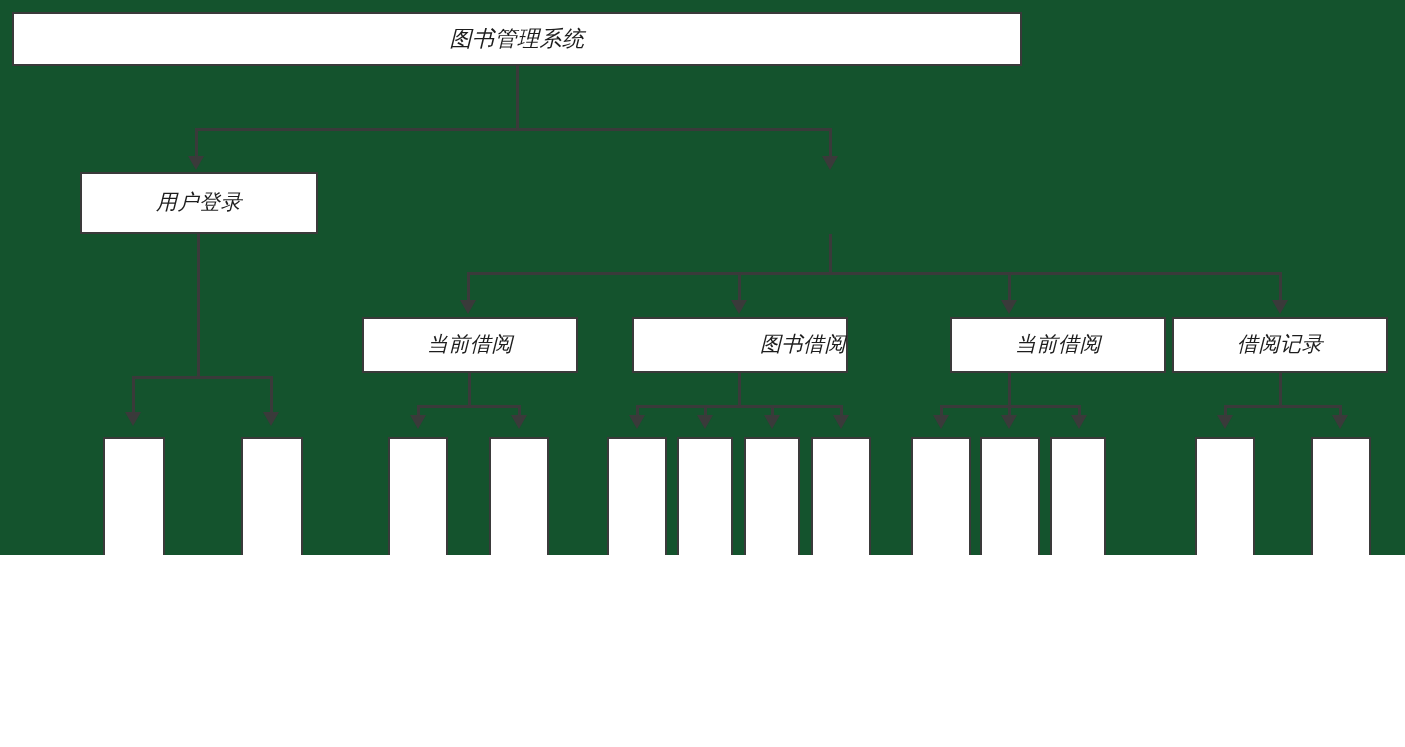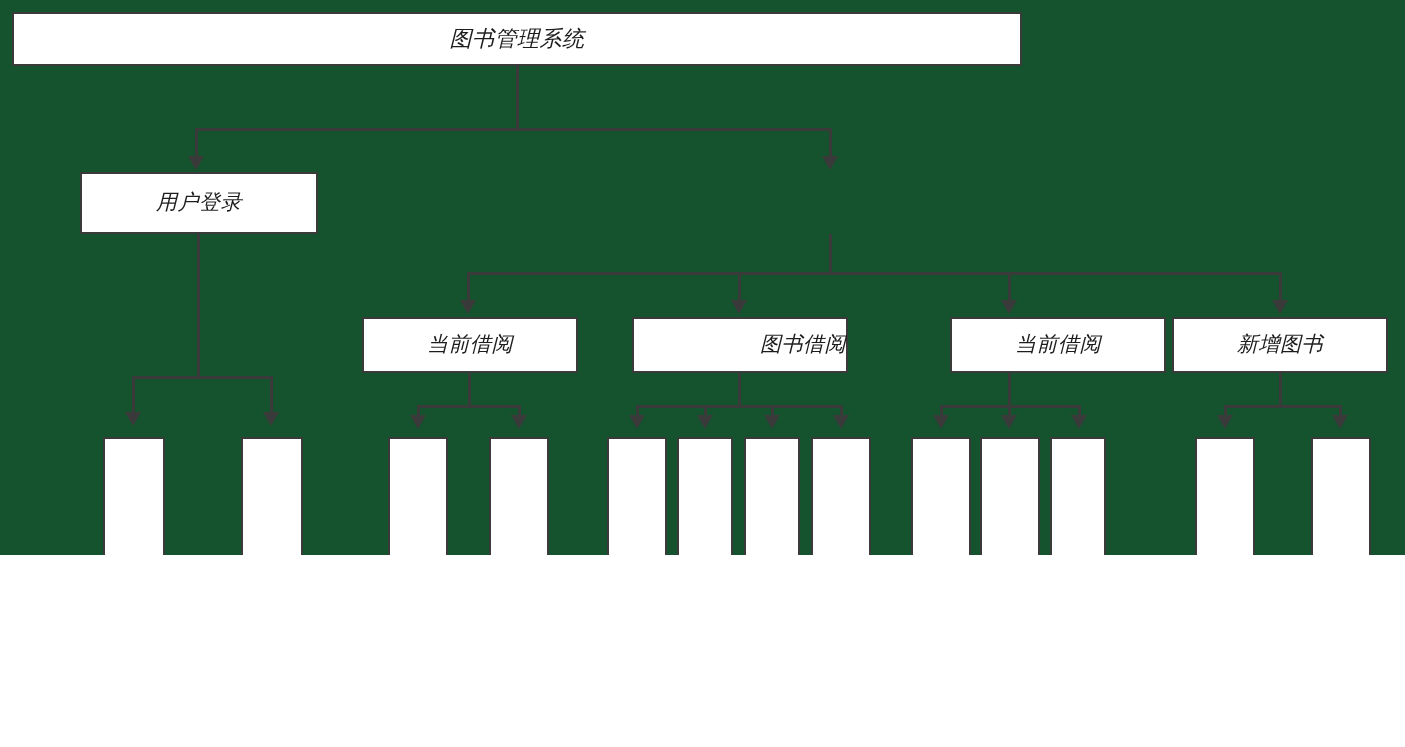--- a/index.html
+++ b/index.html
@@ -146,21 +146,21 @@
   <div class="node horiz" style="left:362px; top:317px; width:216px; height:56px;">
     <span class="node-label">当前借阅</span>
   </div>
   <div class="node horiz" style="left:632px; top:317px; width:216px; height:56px;justify-content:flex-end;">
     <span class="node-label">图书借阅</span>
   </div>
   <div class="node horiz" style="left:902px; top:317px; width:216px; height:56px;margin-left:48px;">
     <span class="node-label">当前借阅</span>
   </div>
   <div class="node horiz" style="left:1172px; top:317px; width:216px; height:56px;">
-    <span class="node-label">新增图书</span>
+    <span class="node-label">借阅记录</span>
   </div>
 
   <div class="edge v" style="left:468px; top:373px; width:3px; height:34px;"></div>
   <div class="edge h" style="left:418px; top:405px; width:103px; height:3px;"></div>
   <div class="edge v" style="left:417px; top:405px; width:3px; height:12px;"></div>
   <div class="arrow" style="left:410px; top:415px;"></div>
   <div class="edge v" style="left:518px; top:405px; width:3px; height:12px;"></div>
   <div class="arrow" style="left:511px; top:415px;"></div>
 
   <div class="node vert" style="left:388px; top:437px; width:60px; height:298px;">

